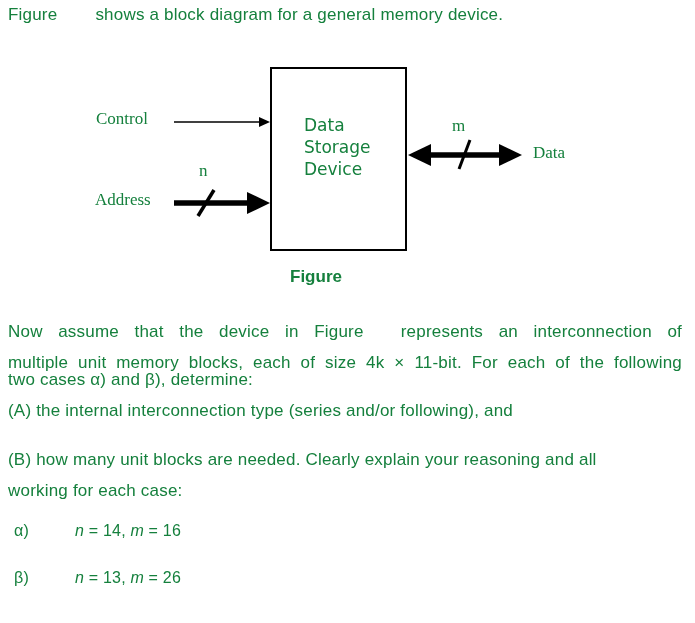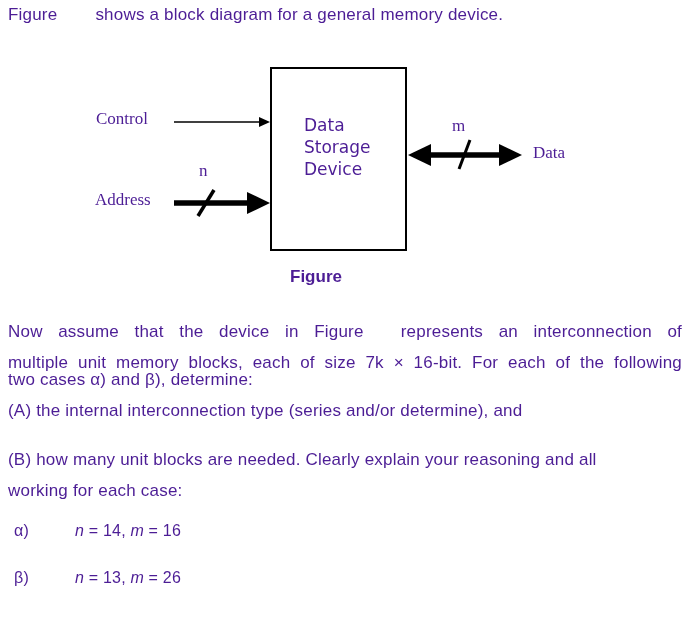--- a/index.html
+++ b/index.html
@@ -1,18 +1,18 @@
 <!DOCTYPE html>
 <html><head>
 <meta charset="utf-8">
 <style>
   html,body { margin:0; padding:0; background:#ffffff; }
   .page {
     position:relative; width:695px; height:623px;
-    background:#ffffff; color:#4c1d95;
+    background:#ffffff; color:#15803d;
     font-family:"Liberation Sans", sans-serif;
     overflow:hidden;
   }
   .abs { position:absolute; }
   .body-text { font-size:17px; line-height:20px; letter-spacing:0.2px; white-space:nowrap; }
   
   .jline {
     left:8px; width:674px; height:22px; overflow:hidden;
     text-align:justify; white-space:normal;margin-top:14px;
   }
@@ -72,25 +72,25 @@
     <div class="abs diagram-label" style="left:95px; top:190px;">Address</div>
     <div class="abs diagram-label" style="left:199px; top:161px;">n</div>
     <div class="abs diagram-label" style="left:452px; top:116px;">m</div>
     <div class="abs diagram-label" style="left:533px; top:143px;">Data</div>
   </div>
 
   <div class="abs caption" style="left:290px; top:267px;">Figure</div>
 
   <div class="abs body-text jline" style="top:308px;"><span>Now assume that the device in Figure</span> <span class="figure-gap"></span> <span>represents an interconnection of</span></div>
 
-  <div class="abs body-text jline" style="top:339px;"><span>multiple unit memory blocks, each of size 7k × 16-bit. For each of the following</span></div>
+  <div class="abs body-text jline" style="top:339px;"><span>multiple unit memory blocks, each of size 4k × 11-bit. For each of the following</span></div>
 
   <div class="abs body-text" style="left:8px; top:370px;">two cases α) and β), determine:</div>
 
-  <div class="abs body-text" style="left:8px; top:401px;">(A) the internal interconnection type (series and/or determine), and</div>
+  <div class="abs body-text" style="left:8px; top:401px;">(A) the internal interconnection type (series and/or following), and</div>
   <div class="abs body-text" style="left:8px; top:481px;">working for each case:</div>
   <div class="abs body-text" style="left:8px; top:450px;">(B) how many unit blocks are needed. Clearly explain your reasoning and all</div>
 
   <div class="abs case-row" style="left:14px; top:521px;"><span class="case-label">α)</span><span class="case-text"><i>n</i><span> = 14, </span><i>m</i><span> = 16</span></span></div>
 
   <div class="abs case-row" style="left:14px; top:568px;"><span class="case-label">β)</span><span class="case-text"><i>n</i><span> = 13, </span><i>m</i><span> = 26</span></span></div>
 
 </div>
 
 </body></html>

